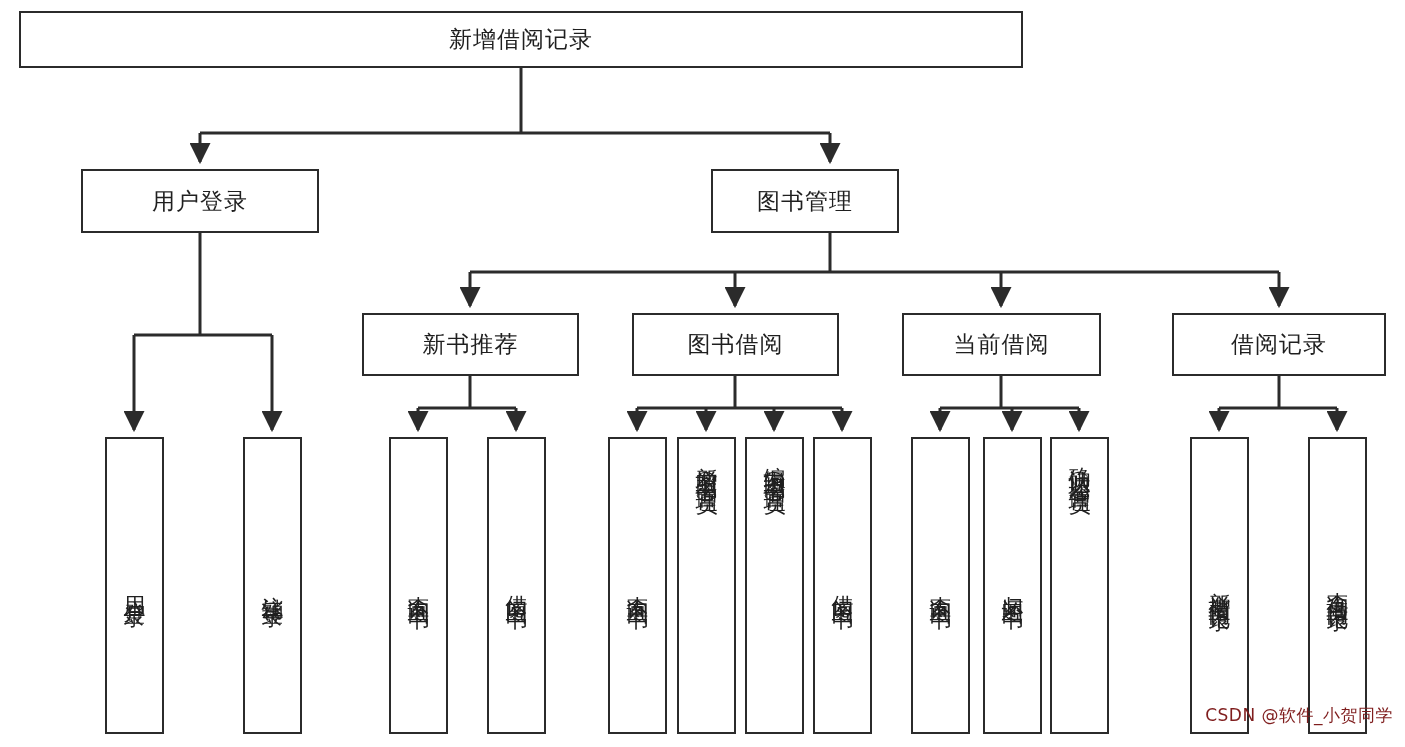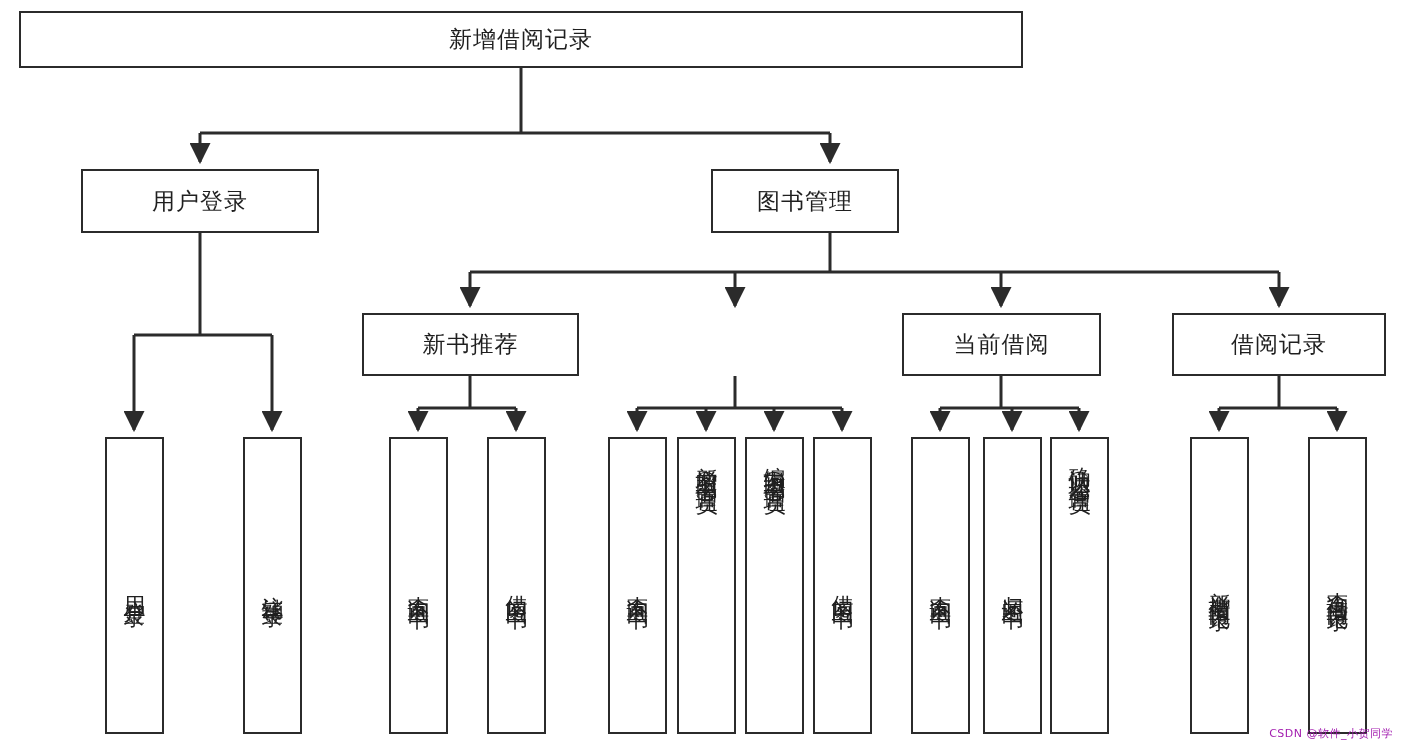--- a/index.html
+++ b/index.html
@@ -52,23 +52,23 @@
     white-space:nowrap;
     color:#1f1f1f;
   }
   .node.leaf.centered{
     align-items:center;
     padding-top:0;
   }
   .watermark{
     position:absolute;
     right:12px;
-    bottom:6px;
-    font-size:11px;
-    color:#a21caf;
+    bottom:20px;
+    font-size:17px;
+    color:#7f1d1d;
     z-index:5;
     white-space:nowrap;
     letter-spacing:0.5px;
   }
 </style>
 </head>
 <body>
 
 <div id="canvas">
 
@@ -129,20 +129,23 @@
   <div class="node" style="left:81px;top:169px;width:238px;height:64px;">
     <span class="txt">用户登录</span>
   </div>
   <div class="node" style="left:711px;top:169px;width:188px;height:64px;">
     <span class="txt">图书管理</span>
   </div>
 
   <div class="node" style="left:362px;top:313px;width:217px;height:63px;">
     <span class="txt">新书推荐</span>
   </div>
+  <div class="node" style="left:632px;top:313px;width:207px;height:63px;">
+    <span class="txt">图书借阅</span>
+  </div>
   <div class="node" style="left:902px;top:313px;width:199px;height:63px;text-align:center;">
     <span class="txt">当前借阅</span>
   </div>
   <div class="node" style="left:1172px;top:313px;width:214px;height:63px;">
     <span class="txt">借阅记录</span>
   </div>
 
   <div class="node leaf centered" style="left:105px;top:437px;width:59px;height:297px;">
     <span class="txt">用户登录</span>
   </div>

